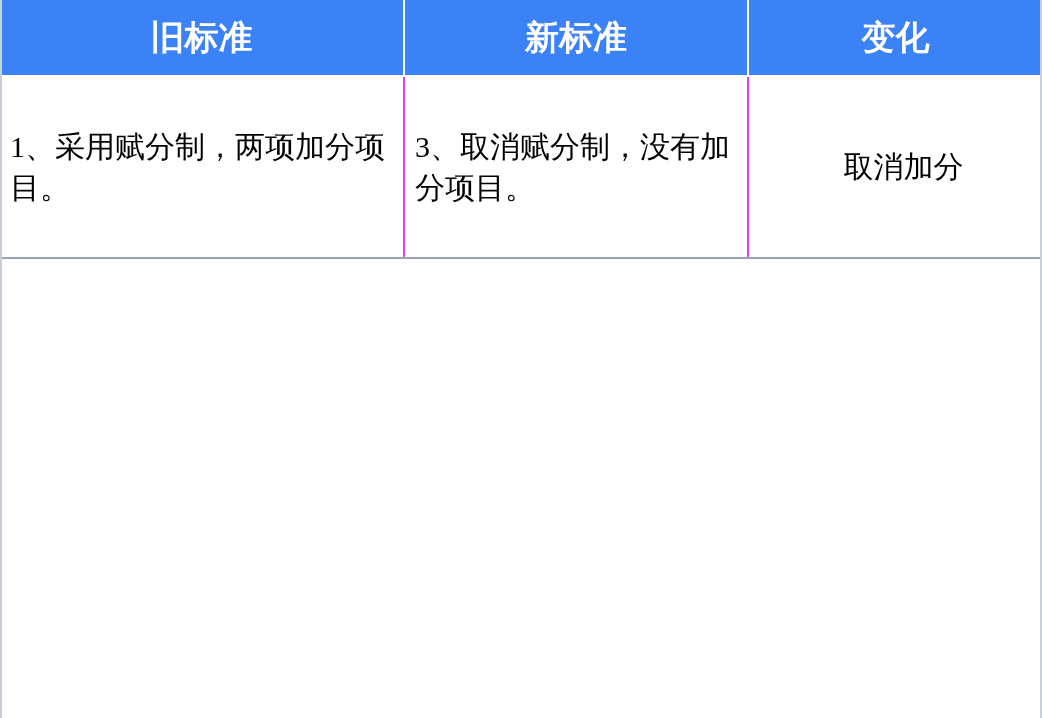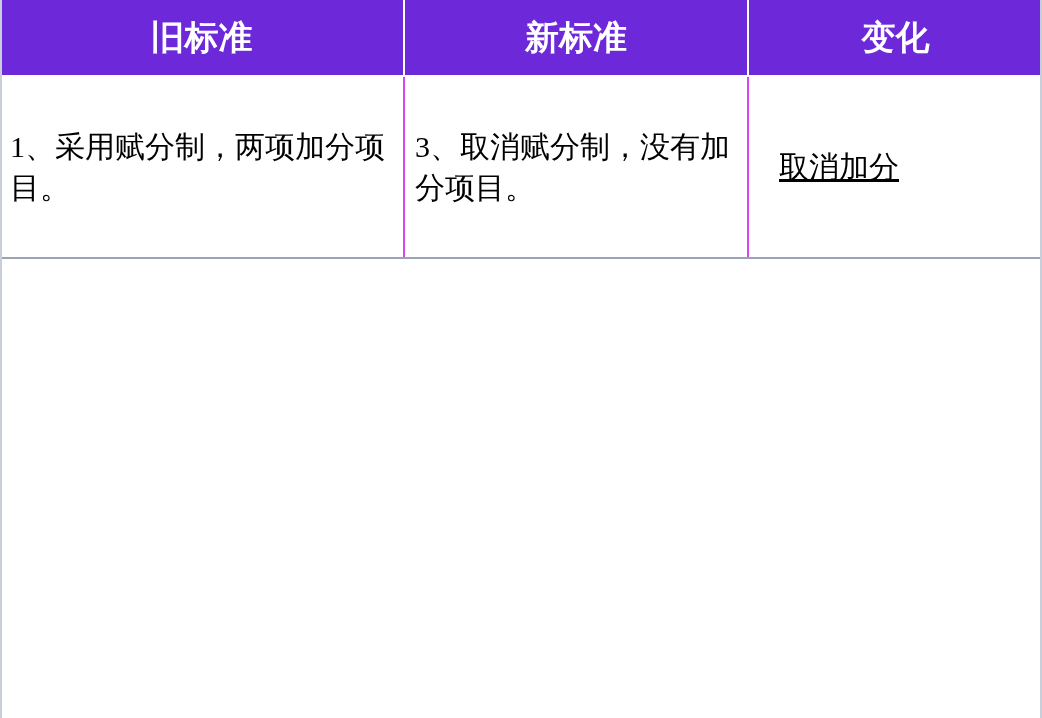--- a/index.html
+++ b/index.html
@@ -24,21 +24,21 @@
     border-collapse: collapse;
     table-layout: fixed;
     width: 1042px;
     margin: 0;
   }
   table.compare col.c1 { width: 404px; }
   table.compare col.c2 { width: 344px; }
   table.compare col.c3 { width: 294px; }
 
   thead th {
-    background: #6d28d9;
+    background: #3b82f6;
     color: #ffffff;
     font-family: "Liberation Sans", "DejaVu Sans", sans-serif;
     font-weight: bold;
     font-size: 34px;
     line-height: 1.1;
     text-align: center;
     vertical-align: middle;
     height: 76px;
     padding: 4px 6px;
     border-right: 2px solid #ffffff;
@@ -56,25 +56,24 @@
     border-right: 2px solid #d946ef;
     border-bottom: 2px solid #9aa3b5;
     box-sizing: border-box;
     background: #ffffff;
     word-break: break-all;
   }
   tbody td.col-a, tbody td.col-b {
     text-align: left;
   }
   tbody td.col-c {
-    text-align: left;
+    text-align: center;
     border-right: none;
     padding-left: 30px;
     padding-right: 14px;
-    text-decoration: underline;
   }
   tbody tr.r1 td { height: 182px; }
   tbody tr.r2 td { height: 238px; }
   tbody tr.r3 td { height: 222px; }
 
   
   .edge-right {
     position: absolute;
     top: 0;
     right: 0;

